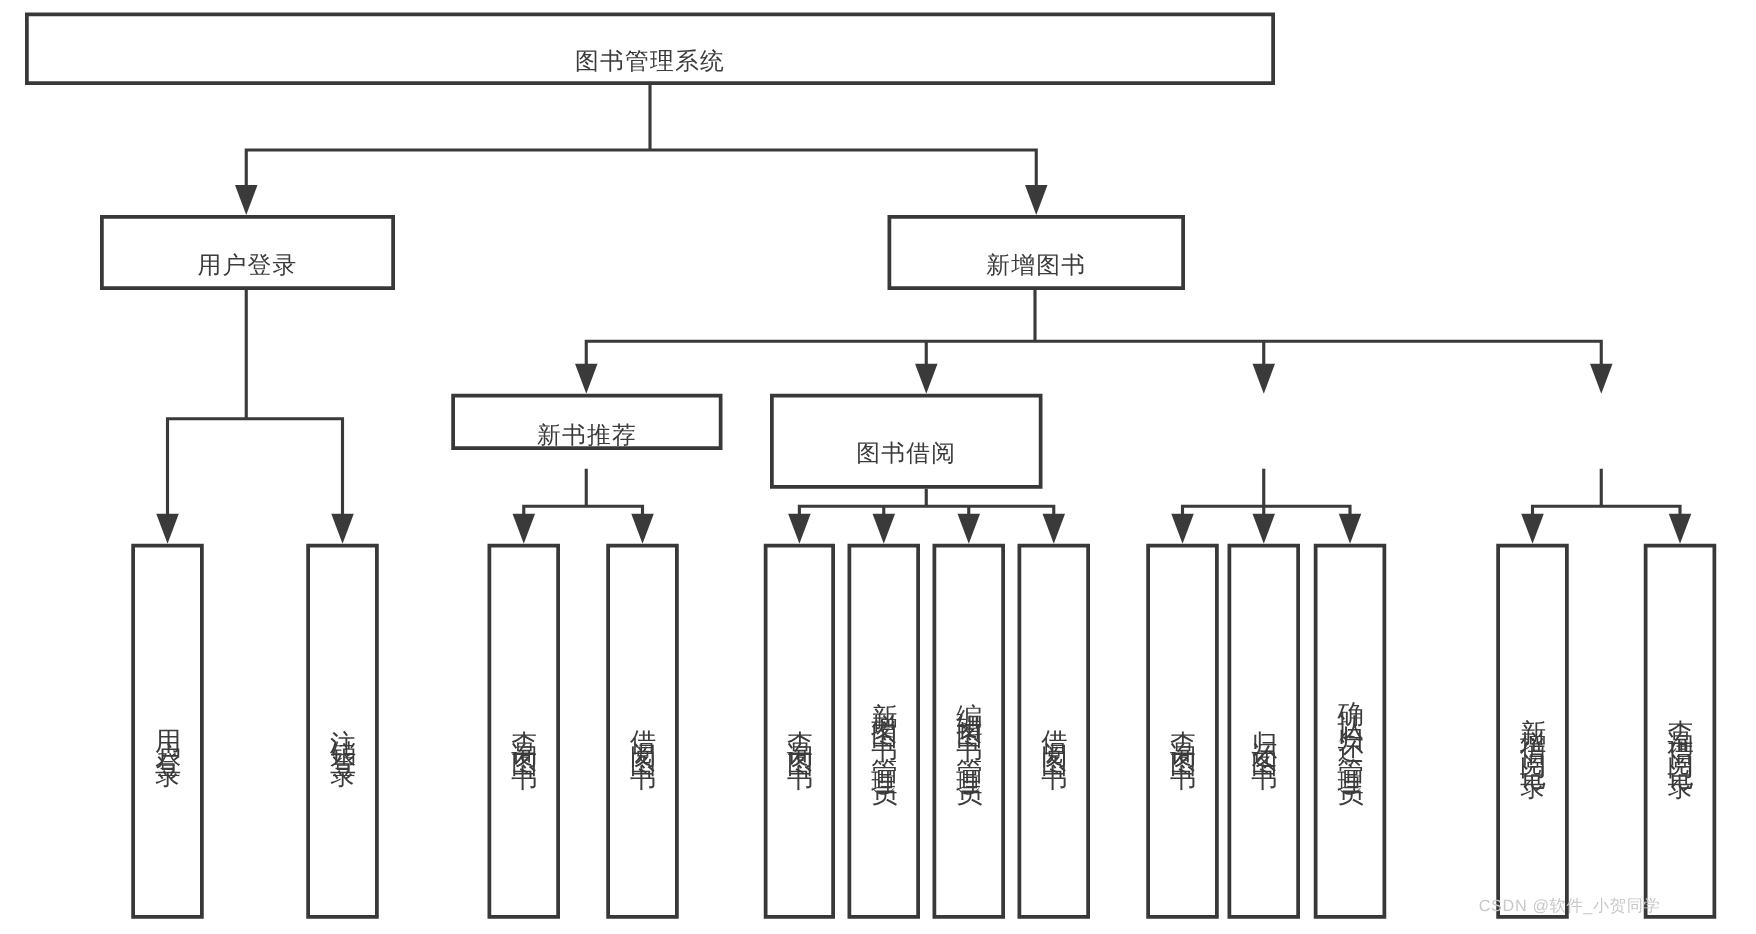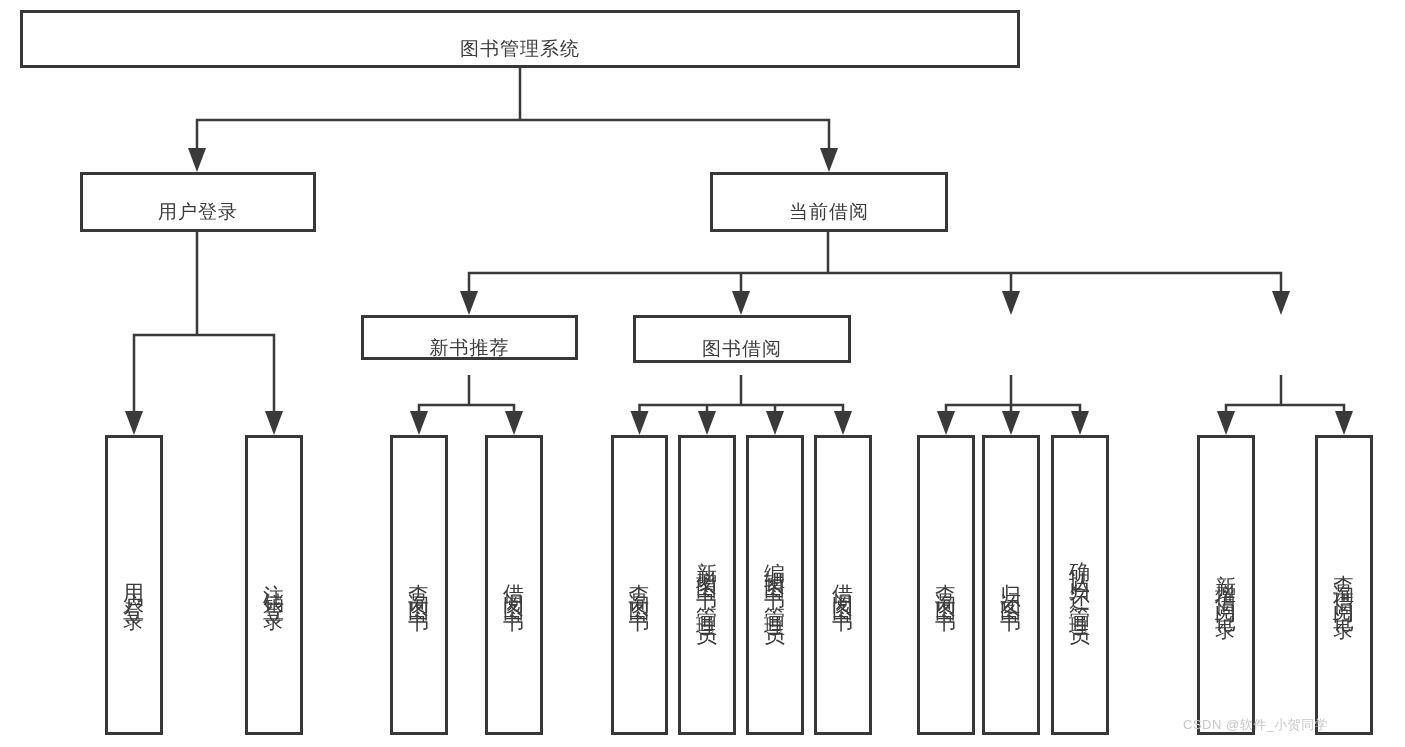--- a/index.html
+++ b/index.html
@@ -62,27 +62,27 @@
   </svg>
 
   <div class="node h" style="left:20px;top:10px;width:1000px;height:58px">
     <span class="lbl">图书管理系统</span>
   </div>
 
   <div class="node h" style="left:80px;top:172px;width:236px;height:60px">
     <span class="lbl">用户登录</span>
   </div>
   <div class="node h" style="left:710px;top:172px;width:238px;height:60px">
-    <span class="lbl">当前借阅</span>
+    <span class="lbl">新增图书</span>
   </div>
 
   <div class="node h" style="left:361px;top:315px;width:217px;height:45px">
     <span class="lbl">新书推荐</span>
   </div>
-  <div class="node h" style="left:633px;top:315px;width:218px;height:48px">
+  <div class="node h" style="left:616px;top:315px;width:218px;height:76px">
     <span class="lbl">图书借阅</span>
   </div>
 
   <div class="node v" style="left:105px;top:435px;width:58px;height:300px">
     <span class="lbl">用户登录</span>
   </div>
   <div class="node v" style="left:245px;top:435px;width:58px;height:300px">
     <span class="lbl">注销登录</span>
   </div>
 

